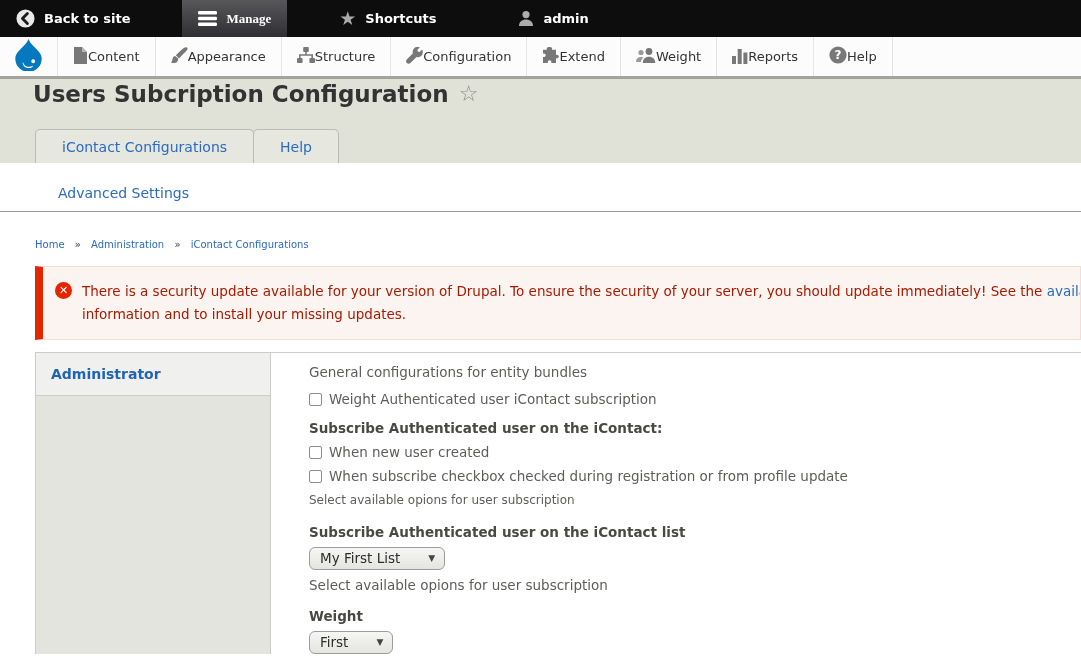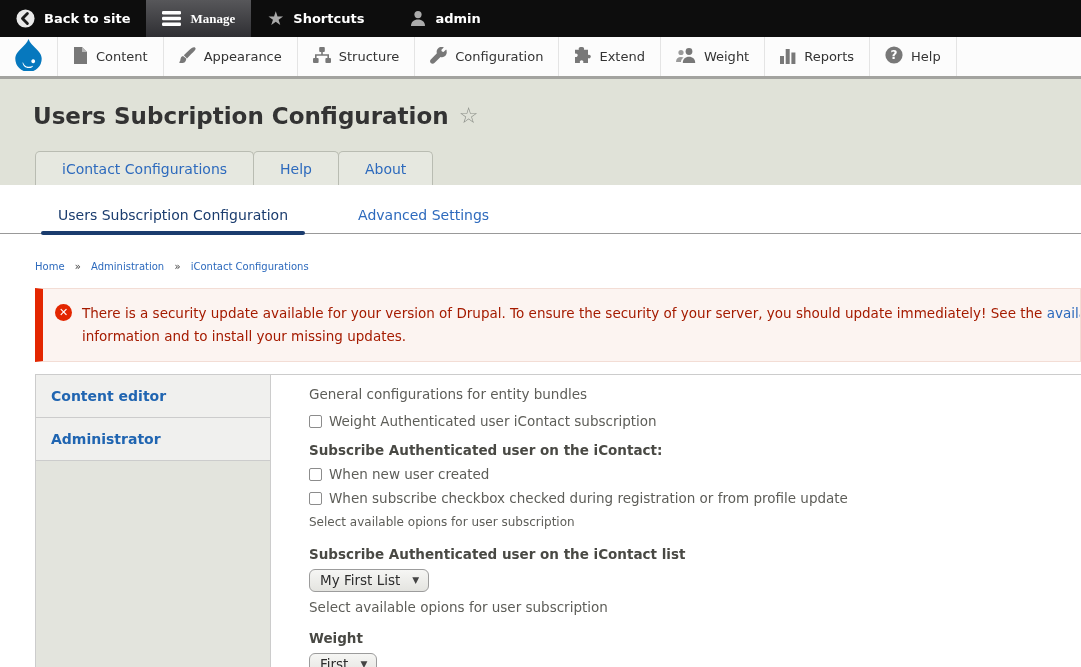--- a/index.html
+++ b/index.html
@@ -1,38 +1,38 @@
 <!DOCTYPE html>
 <html><head>
 <meta charset="utf-8">
 <style>
   * { box-sizing: border-box; margin: 0; padding: 0; }
   html,body { width:1081px; height:667px; overflow:hidden; }
   body { font-family:"DejaVu Sans","Liberation Sans",sans-serif; background:#fff; color:#333; }
 
   
-  .toolbar-black { height:37px; background:#0d0d0d; display:flex; align-items:stretch; }
+  .toolbar-black { height:37px; background:#0d0d0d; display:flex; align-items:stretch;gap:36px; }
   .tb-item { display:flex; align-items:center; gap:9px; padding:0 16px; color:#fff;
              font-size:13px; font-weight:bold; cursor:pointer; }
   .tb-item.active { background:linear-gradient(#57575a,#2f2f33);font-family:Liberation Serif, serif; }
   .tb-item .glyph { display:flex; align-items:center; }
   .tb-user { margin-left:14px; }
   .star-glyph { color:#aaa; font-size:19px; font-weight:normal; line-height:1; }
 
   
   .toolbar-white { height:42px; background:#fcfcfc; display:flex; align-items:stretch;
                    border-bottom:3px solid #a3a39f; }
   .logo-cell { width:58px; display:flex; align-items:center; justify-content:center;
                border-right:1px solid #e4e4e4; cursor:pointer; }
-  .menu-item { display:flex; align-items:center; gap:8px; padding:0 15px; font-size:13px;
+  .menu-item { display:flex; align-items:center; padding:0 15px; font-size:13px;
                color:#333; border-right:1px solid #e4e4e4; cursor:pointer; background:#fcfcfc; }
   .menu-item svg { flex:0 0 auto; }
 
   
-  .page-bg { background:#e0e2d8; padding-top:22px; }
+  .page-bg { background:#e0e2d8; }
   .title-row { display:flex; align-items:center; gap:10px; margin-left:33px; }
   h1.page-title { font-size:23px; font-weight:bold; color:#333; line-height:30px; }
   .fav-star { font-size:22px; color:#8d918a; cursor:pointer; line-height:1; }
 
   .primary-tabs { display:flex; align-items:flex-end; height:38px; margin-top:16px;
                   padding-left:35px; list-style:none; }
   .primary-tabs li { height:34px; display:flex; align-items:center; padding:0 26px;
                      background:#e6e8e0; border:1px solid #b9bcb2; border-bottom:none;
                      border-radius:5px 5px 0 0; margin-right:-1px; font-size:14px;
                      color:#2d6abd; cursor:pointer; }
@@ -80,21 +80,21 @@
   .form-intro { font-size:13.5px; color:#5d5d58; }
   .cb-row { display:flex; align-items:center; gap:7px; font-size:13.5px; color:#5d5d58; }
   .cb-row.first { margin-top:11px; }
   .checkbox { width:13px; height:13px; background:#fff; border:1px solid #8c8c8c;
               border-radius:2px; flex:0 0 auto; cursor:pointer; }
   .bold-label { font-size:13.5px; font-weight:bold; color:#494944; }
   .m12 { margin-top:13px; } .m8 { margin-top:8px; } .m7 { margin-top:8px; }
   .m16 { margin-top:17px; } .m14 { margin-top:15px; } .m6 { margin-top:7px; }
   .small-desc { margin-top:9px; font-size:12px; color:#5d5d58; }
   .desc { font-size:13.5px; color:#5d5d58; }
-  .select-control { display:inline-flex; align-items:center; gap:12px; margin-top:7px;
+  .select-control { display:inline-flex; align-items:center; gap:28px; margin-top:7px;
                     padding:2px 9px 3px 10px; font-size:13.5px; color:#2d2d2d;
                     background:linear-gradient(#f6f6f4,#e4e4e0); border:1px solid #9c9c9c;
                     border-radius:6px; cursor:pointer; }
   .select-arrow { font-size:9px; color:#444; }
 </style>
 </head>
 <body>
 
 <header class="toolbar-black">
   <div class="tb-item">
@@ -219,27 +219,25 @@
 </nav>
 
 <div class="page-bg">
   <div class="title-row">
     <h1 class="page-title">Users Subcription Configuration</h1>
     <span class="fav-star">☆</span>
   </div>
   <ul class="primary-tabs">
     <li>iContact Configurations</li>
     <li>Help</li>
-    <li>About</li>
   </ul>
 </div>
 
 <div class="secondary-wrap">
   <ul class="secondary-tabs">
-    <li class="active">Users Subscription Configuration</li>
     <li>Advanced Settings</li>
   </ul>
 </div>
 
 <nav class="breadcrumb">
   <a>Home</a>
   <span class="sep">»</span>
   <a>Administration</a>
   <span class="sep">»</span>
   <a>iContact Configurations</a>
@@ -247,21 +245,20 @@
 
 <div class="error-box">
   <div class="error-inner">
     <span class="error-icon">✕</span>
     <p class="error-text"><span>There is a security update available for your version of Drupal. To ensure the security of your server, you should update immediately! See the </span><a>available updates page</a><span> for more information and to install your missing updates.</span></p>
   </div>
 </div>
 
 <div class="vtabs">
   <ul class="vtabs-menu">
-    <li>Content editor</li>
     <li>Administrator</li>
     <li class="filler"></li>
   </ul>
 
   <div class="vtabs-pane">
     <div class="form-intro">General configurations for entity bundles</div>
 
     <div class="cb-row first">
       <span class="checkbox"></span>
       <span>Weight Authenticated user iContact subscription</span>

